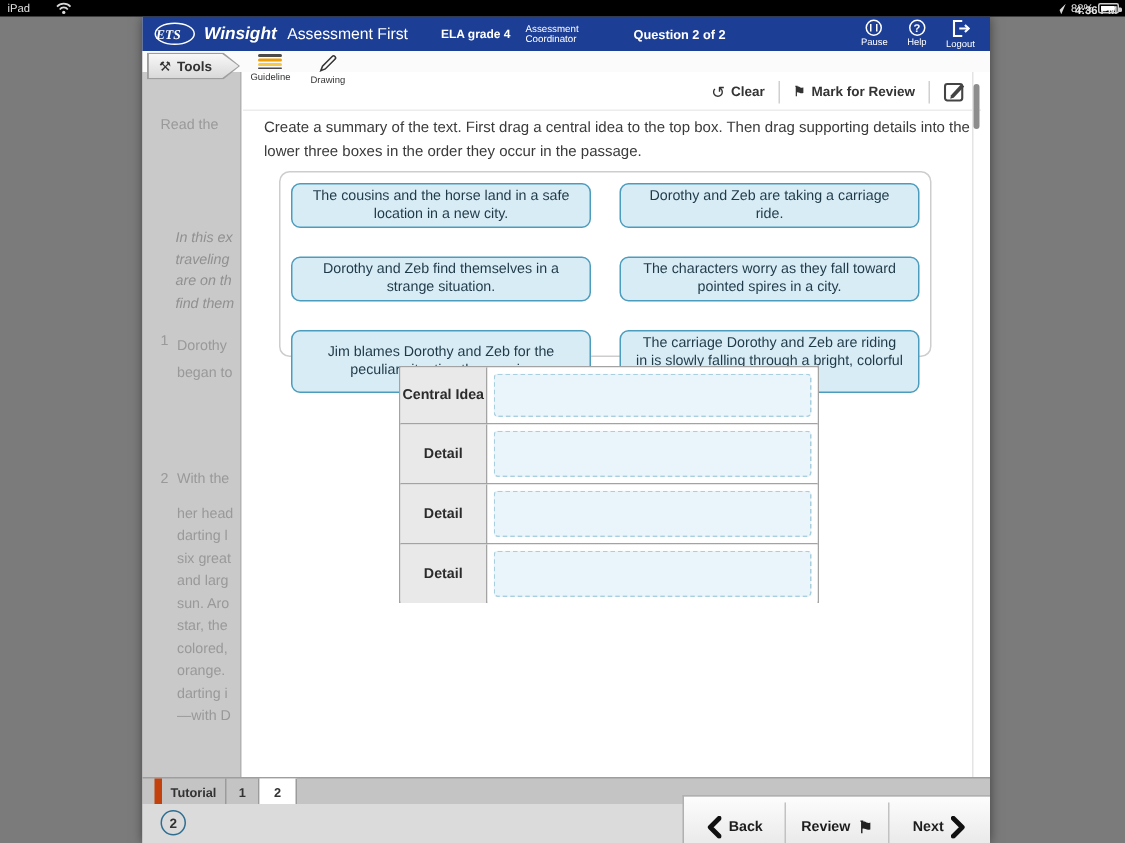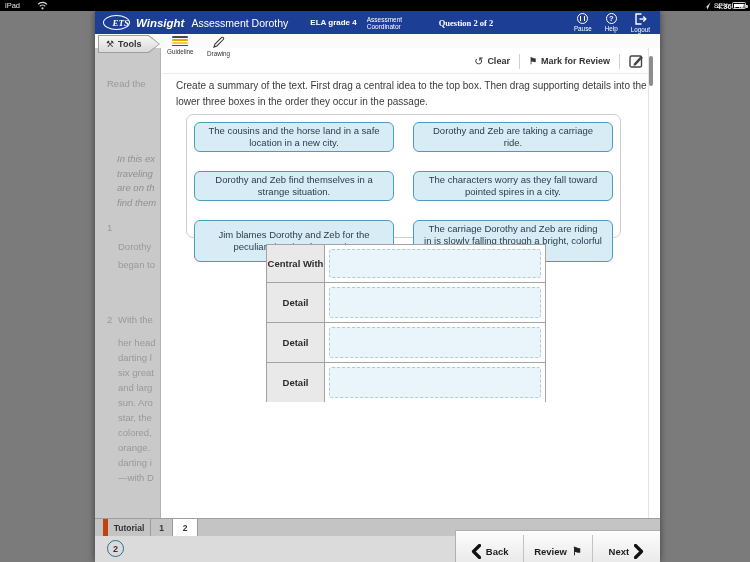--- a/index.html
+++ b/index.html
@@ -18,27 +18,27 @@
   .batt-nub { position:absolute; right:-3px; top:1.5px; width:2px; height:3px; background:#cfcfcf; border-radius:0 1px 1px 0; }
 
   
   .app { position:absolute; left:95px; top:11px; width:565px; height:551px; background:#fafafa;
          box-shadow:0 0 7px rgba(0,0,0,.5); }
 
   
   .header { position:absolute; left:0; top:0; width:565px; height:23px; background:#1c3e94;
             color:#fff; display:flex; align-items:center; }
   .logo { margin-left:8px; width:27px; height:15px; border:1.4px solid #fff; border-radius:50%;
-          display:flex; align-items:center; justify-content:flex-end; flex:none;
+          display:flex; align-items:center; justify-content:flex-start; flex:none;
           font-family:"Liberation Serif", serif; font-style:italic; font-weight:bold; font-size:9px; }
   .brand { margin-left:6px; font-style:italic; font-weight:bold; font-size:11.5px; white-space:nowrap; }
   .product { margin-left:7px; font-size:10.5px; white-space:nowrap; }
   .course { margin-left:22px; font-size:8px; font-weight:bold; white-space:nowrap; }
   .role { margin-left:10px; font-size:6.5px; line-height:7px; width:42px; }
-  .qcount { margin-left:30px; font-size:8.5px; font-weight:bold; white-space:nowrap;font-family:Liberation Serif, serif; }
+  .qcount { margin-left:30px; font-size:8.5px; font-weight:bold; white-space:nowrap; }
   .hbtns { margin-left:auto; margin-right:10px; display:flex; gap:13px; }
   .hbtn { display:flex; flex-direction:column; align-items:center; gap:1px; cursor:pointer; }
   .hicon { width:11px; height:11px; border:1px solid #fff; border-radius:50%;
            display:flex; align-items:center; justify-content:center; font-size:7.5px; font-weight:bold; }
   .pbars { width:5px; height:5px; border-left:1.8px solid #fff; border-right:1.8px solid #fff; }
   .hlbl { font-size:6.3px; }
 
   
   .toolsrow { position:absolute; left:0; top:23px; width:565px; height:14px; background:#fbfbfb; }
   .toolstab { position:absolute; left:3px; top:1px; width:62px; height:18px; z-index:5;
@@ -63,21 +63,21 @@
 
   
   .passage { position:absolute; left:0; top:37px; width:65px; height:470px; background:#c9c9c9;
              overflow:hidden; color:#999; font-size:9.5px; }
   .pline { position:absolute; white-space:nowrap; }
   .p-intro { left:12px; top:30px; }
   .pitalic { position:absolute; left:22px; top:104px; font-style:italic; color:#909090; line-height:14.5px; }
   .pitalic div { white-space:nowrap; }
   .pnum { position:absolute; left:12px; }
   .p1num { top:174px; }
-  .p1body { position:absolute; left:23px; top:174px; line-height:18px;margin-top:16px; }
+  .p1body { position:absolute; left:23px; top:174px; line-height:18px; }
   .p1body div { white-space:nowrap; }
   .p2num { top:266px; }
   .p2first { position:absolute; left:23px; top:266px; white-space:nowrap; }
   .p2lines { position:absolute; left:23px; top:287px; line-height:15px; }
   .p2lines div { white-space:nowrap; }
   .showpass { position:absolute; left:3px; top:210px; width:50px; height:52px; background:#f7f7f7;
               border-radius:6px; box-shadow:0 1px 4px rgba(0,0,0,.4); z-index:6; cursor:pointer;
               display:flex; flex-direction:column; align-items:center; padding-top:7px; }
   .sp-icon { display:flex; gap:1.5px; align-items:center; }
   .sp-blue { width:11px; height:13px; background:#4179bd; border-radius:2.5px;
@@ -173,21 +173,21 @@
     </div>
   </div>
 
   <div class="app">
 
     <div class="header">
       <div class="logo">
         <span>ETS</span>
       </div>
       <span class="brand">Winsight</span>
-      <span class="product">Assessment Dorothy</span>
+      <span class="product">Assessment First</span>
       <span class="course">ELA grade 4</span>
       <span class="role">Assessment Coordinator</span>
       <span class="qcount">Question 2 of 2</span>
       <div class="hbtns">
         <div class="hbtn">
           <span class="hicon">
               <span class="pbars"></span>
             </span>
           <span class="hlbl">Pause</span>
         </div>
@@ -286,21 +286,21 @@
         <div class="opt">The cousins and the horse land in a safe location in a new city.</div>
         <div class="opt">Dorothy and Zeb are taking a carriage ride.</div>
         <div class="opt">Dorothy and Zeb find themselves in a strange situation.</div>
         <div class="opt">The characters worry as they fall toward pointed spires in a city.</div>
         <div class="opt">Jim blames Dorothy and Zeb for the peculiar situation they are in.</div>
         <div class="opt">The carriage Dorothy and Zeb are riding in is slowly falling through a bright, colorful light.</div>
       </div>
 
       <div class="anstable">
         <div class="trow">
-          <div class="tlabel">Central With</div>
+          <div class="tlabel">Central Idea</div>
           <div class="tcell">
               <div class="dropzone"></div>
             </div>
         </div>
         <div class="trow">
           <div class="tlabel">Detail</div>
           <div class="tcell">
               <div class="dropzone"></div>
             </div>
         </div>

